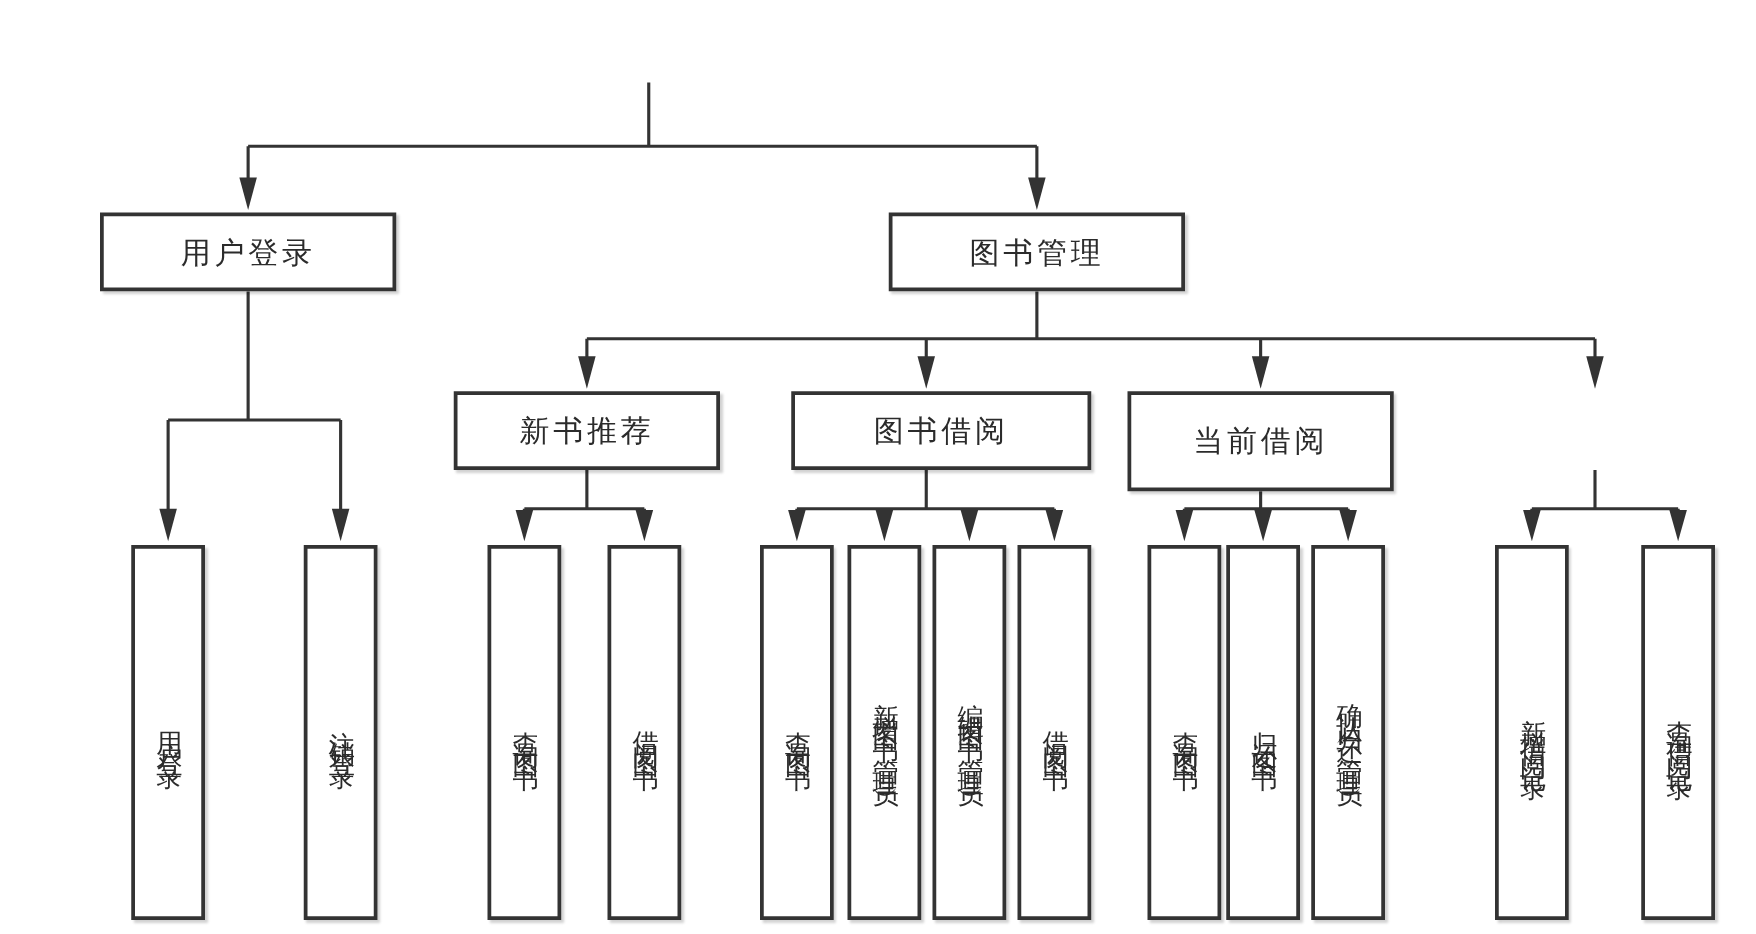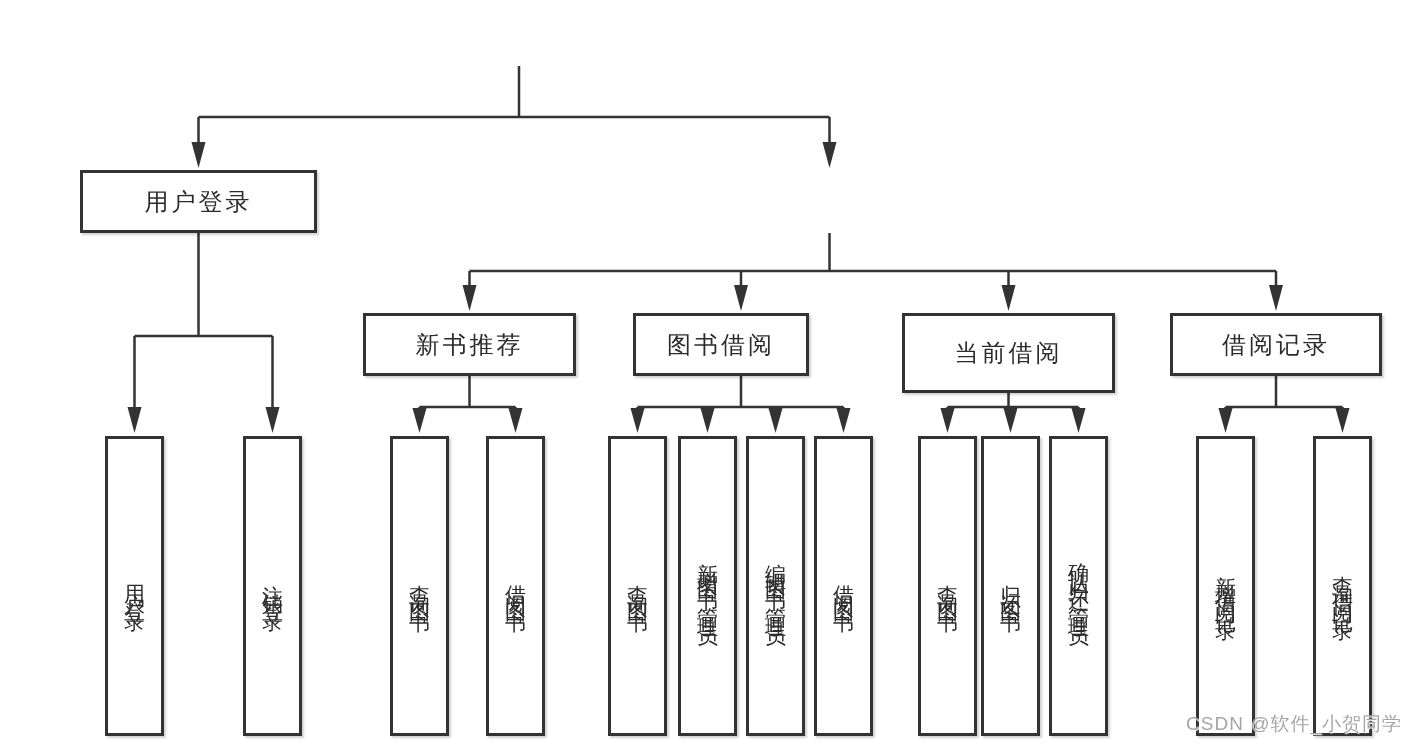--- a/index.html
+++ b/index.html
@@ -89,39 +89,38 @@
     <polygon points="1003.5,408 1017.5,408 1010.5,433"></polygon>
     <polygon points="1071.5,408 1085.5,408 1078.5,433"></polygon>
 
     <path d="M1276 376 V407 M1225.5 407 H1342.5 M1225.5 407 V410 M1342.5 407 V410"></path>
     <polygon points="1218.5,408 1232.5,408 1225.5,433"></polygon>
     <polygon points="1335.5,408 1349.5,408 1342.5,433"></polygon>
   </svg>
 
 
   <div class="box h-box" style="left:80px;top:170px;width:237px;height:63px;">用户登录</div>
+  <div class="box h-box" style="left:711px;top:170px;width:237px;height:63px;">图书管理</div>
 
   <div class="box h-box" style="left:363px;top:313px;width:213px;height:63px;">新书推荐</div>
-  <div class="box h-box" style="left:633px;top:313px;width:176px;height:63px;">图书借阅</div>
+  <div class="box h-box" style="left:633px;top:313px;width:240px;height:63px;">图书借阅</div>
   <div class="box h-box" style="left:902px;top:313px;width:213px;height:80px;">当前借阅</div>
-  <div class="box h-box" style="left:1170px;top:313px;width:212px;height:63px;">借阅记录</div>
 
   <div class="box v-box" style="left:105px;top:436px;width:59px;height:300px;">用户登录</div>
   <div class="box v-box" style="left:243px;top:436px;width:59px;height:300px;">注销登录</div>
 
   <div class="box v-box" style="left:390px;top:436px;width:59px;height:300px;">查询图书</div>
   <div class="box v-box" style="left:486px;top:436px;width:59px;height:300px;">借阅图书</div>
 
   <div class="box v-box" style="left:608px;top:436px;width:59px;height:300px;">查询图书</div>
   <div class="box v-box" style="left:678px;top:436px;width:59px;height:300px;">新增图书（管理员）</div>
   <div class="box v-box" style="left:746px;top:436px;width:59px;height:300px;">编辑图书（管理员）</div>
   <div class="box v-box" style="left:814px;top:436px;width:59px;height:300px;">借阅图书</div>
 
   <div class="box v-box" style="left:918px;top:436px;width:59px;height:300px;">查询图书</div>
   <div class="box v-box" style="left:981px;top:436px;width:59px;height:300px;">归还图书</div>
   <div class="box v-box" style="left:1049px;top:436px;width:59px;height:300px;">确认归还（管理员）</div>
 
   <div class="box v-box" style="left:1196px;top:436px;width:59px;height:300px;">新增借阅记录</div>
   <div class="box v-box" style="left:1313px;top:436px;width:59px;height:300px;">查询借阅记录</div>
 
-  <div class="watermark">CSDN @软件_小贺同学</div>
 
 </div>
 
 </body></html>

